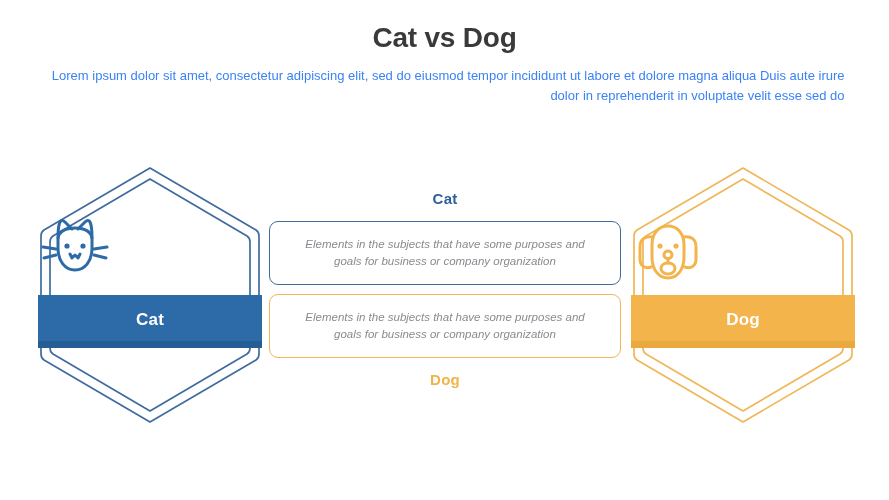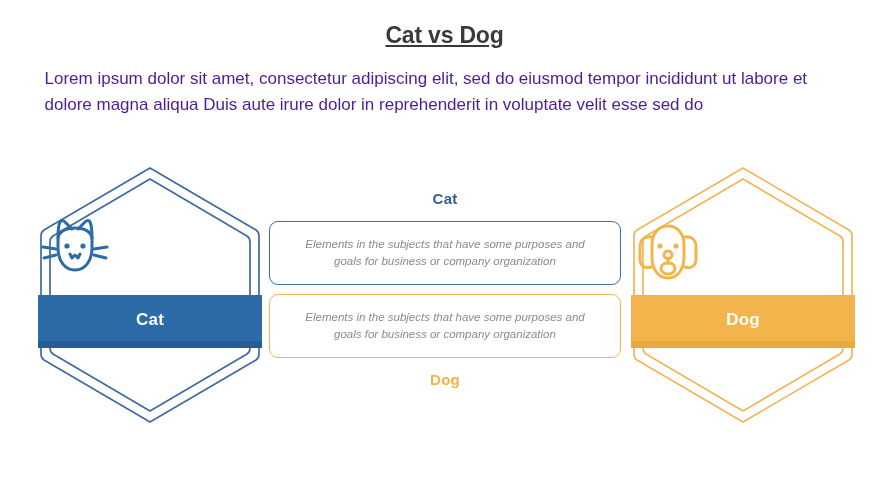--- a/index.html
+++ b/index.html
@@ -6,25 +6,25 @@
   body{
     width:889px;height:500px;background:#ffffff;
     font-family:"Liberation Sans","DejaVu Sans",sans-serif;
     overflow:hidden;position:relative;
   }
   .stage{position:relative;width:889px;height:500px;}
 
   
   .title{
     position:absolute;left:0;top:22px;width:889px;text-align:center;
-    font-size:23px;font-weight:bold;color:#3a3a3a;letter-spacing:-0.2px;text-decoration:underline;
+    font-size:28px;font-weight:bold;color:#3a3a3a;letter-spacing:-0.2px;
   }
   .subtitle{
     position:absolute;left:50%;transform:translateX(-50%);top:66px;
-    width:800px;text-align:left;font-size:17px;color:#4c1d95;
+    width:800px;text-align:right;font-size:13px;color:#3b82f6;
     line-height:1.55;font-weight:400;
   }
 
   
   .hexwrap{position:absolute;width:224px;height:260px;}
   .hexwrap.left{left:38px;top:165px;}
   .hexwrap.right{left:631px;top:165px;}
   .hexwrap svg{position:absolute;left:0;top:0;overflow:visible;}
 
   .hex-icon{

